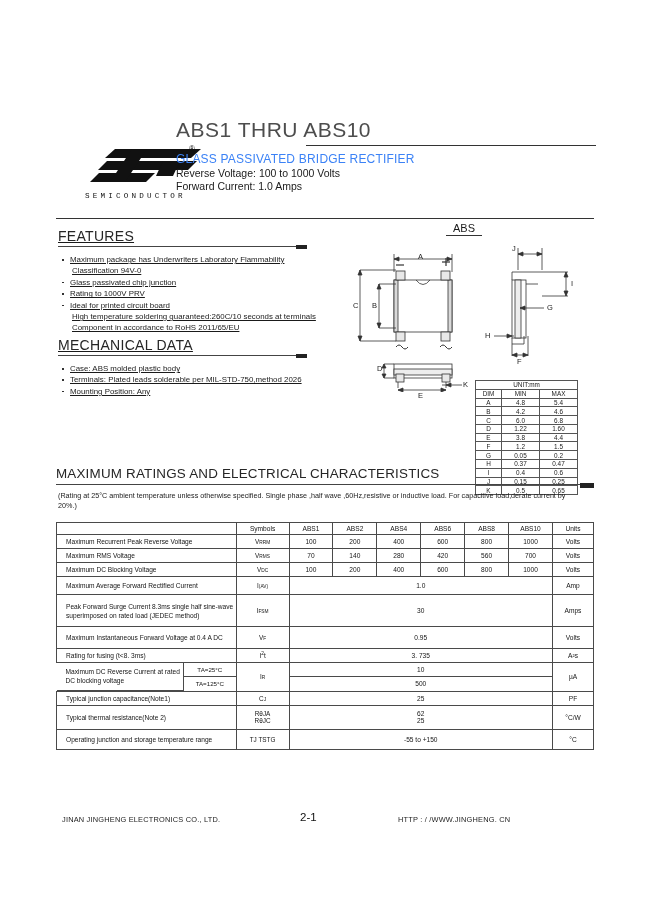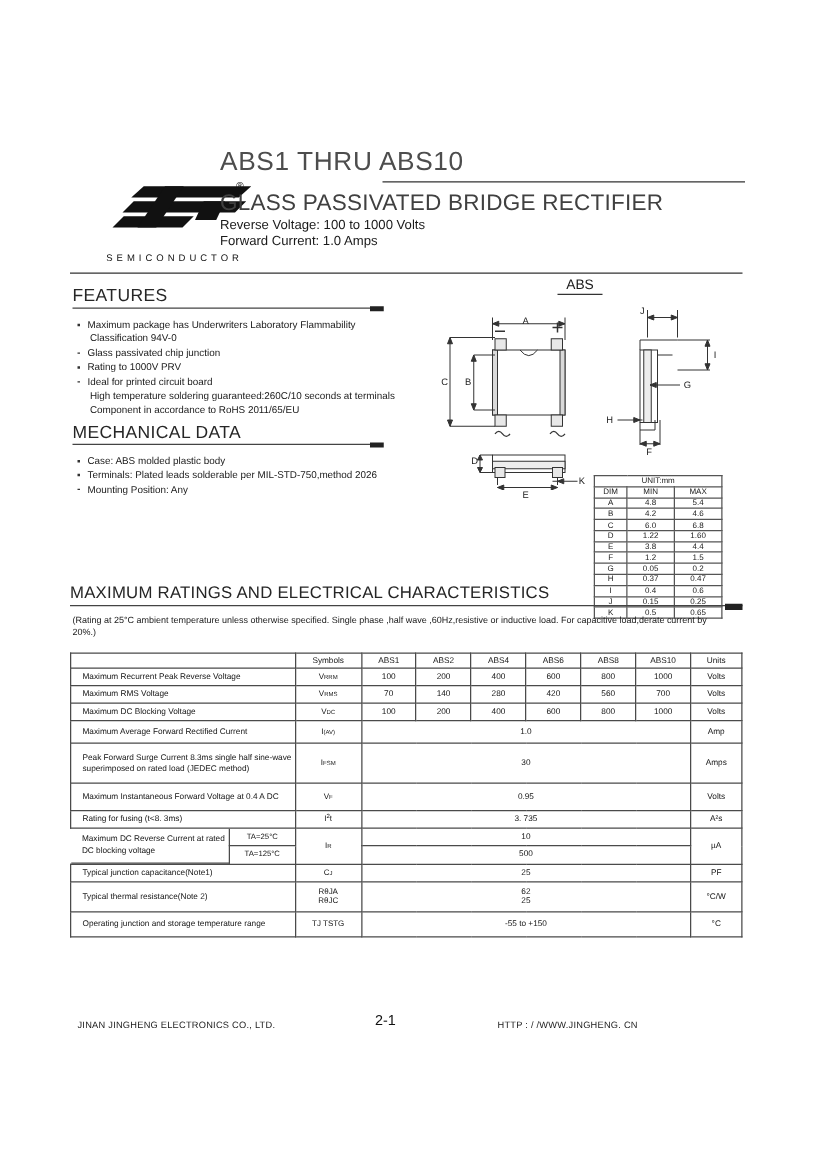--- a/index.html
+++ b/index.html
@@ -18,41 +18,41 @@
   .header { position:absolute; left:0; top:118px; width:650px; height:112px; }
 
   .title-block { position:absolute; right:54px; top:0px; text-align:left; width:420px; }
   .main-title {
     font-size:21px; letter-spacing:.5px; color:#4d4d4d;
     font-family:"Liberation Sans", sans-serif;
     white-space:nowrap;
   }
   .title-rule { border-bottom:1.6px solid #333; margin:3px 0 6px 130px; }
   .sub1 { font-size:13.5px; color:#1a1a1a; letter-spacing:.2px; }
-  .sub2 { font-size:18px; color:#404040; letter-spacing:.2px; }
+  .sub2 { font-size:12px; color:#3b82f6; letter-spacing:.2px; }
   .sub3, .sub4 { font-size:10.5px; color:#1a1a1a; margin-top:1px; }
 
   
   .logo-wrap { position:absolute; left:85px; top:28px; width:150px; }
   .logo-mark { position:relative; width:120px; height:42px; }
   .logo-reg { position:absolute; left:104px; top:-2px; font-size:8px; color:#111; }
   .logo-text {
-    font-size:7.6px; letter-spacing:3.2px; color:#111; margin-top:14px;
-    font-family:Liberation Sans, sans-serif;
+    font-size:7.6px; letter-spacing:3.2px; color:#111; margin-top:4px;
+    font-family:Liberation Mono, monospace;
   }
 
   .hr-thick { position:absolute; left:56px; top:218px; width:538px; border-top:1.7px solid #333; }
 
   .abs-label {
     position:absolute; left:446px; top:220px; font-size:11px; color:#1a1a1a;
     border-bottom:1.3px solid #333; padding:2px 7px 1px 7px;
   }
 
   
-  .sec { position:absolute; }
+  .sec { position:absolute;text-decoration:underline; }
   .sec-title { font-size:14px; color:#262626; letter-spacing:.3px; }
   .sec-rule { position:relative; border-top:1.1px solid #444; margin-top:2px; width:248px; }
   .sec-rule .cap { position:absolute; right:-1px; top:-2.5px; width:11px; height:4px; background:#222; }
 
   ul.feat { list-style:none; margin:7px 0 0 0; padding:0; }
   ul.feat li {
     font-size:7.9px; color:#1a1a1a; line-height:11.4px;
     padding-left:12px; position:relative; white-space:nowrap;
   }
   ul.feat li.bulleted::before {

